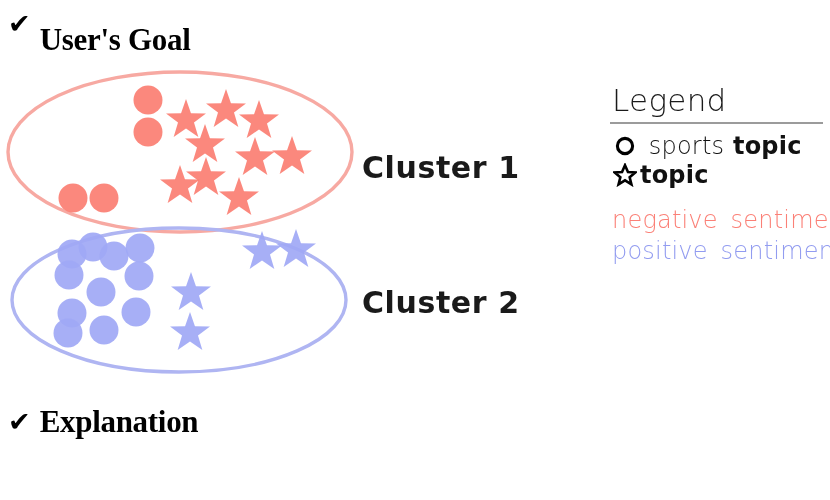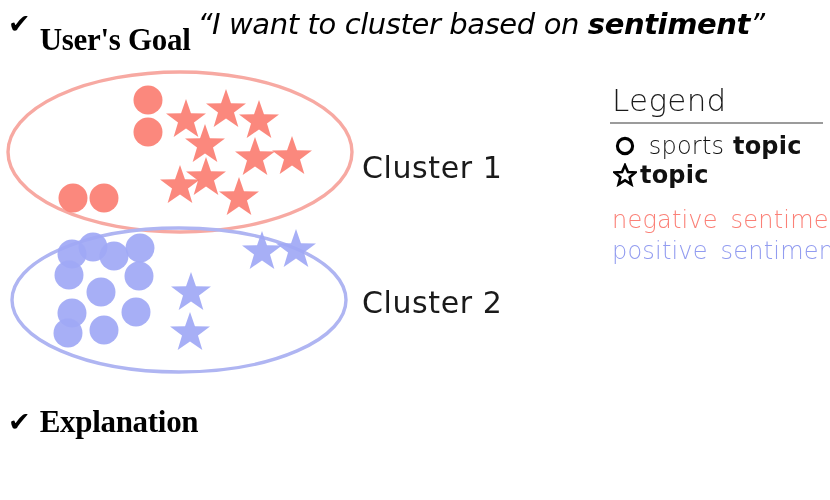--- a/index.html
+++ b/index.html
@@ -65,21 +65,21 @@
     width: 600px;
     height: 330px;
   }
   .plot svg { display: block; }
 
   .cluster-label {
     position: absolute;
     font-family: "DejaVu Sans", sans-serif;
     font-size: 30px;
     color: #1a1a1a;
-    font-weight: 400;
+    font-weight: 700;
     letter-spacing: 0.6px;
     white-space: nowrap;
   }
   #cluster-label-1 { left: 362px; top: 95px; }
   #cluster-label-2 { left: 362px; top: 230px; }
 
   
   .legend {
     position: absolute;
     left: 610px;
@@ -175,21 +175,20 @@
     margin-top: 8px;
     white-space: nowrap;
   }
 </style>
 </head>
 <body>
 
 <div class="goal-line">
   <span class="check">✔</span>
   <span class="goal-label">User's Goal</span>
-  <span class="goal-quote"><span>“</span><span>I want to cluster based on </span><b>sentiment</b><span>”</span></span>
 </div>
 
 <div class="plot">
   <svg id="plot-svg" width="600" height="330" viewBox="0 0 600 330">
       <ellipse cx="180" cy="97" rx="172" ry="80" fill="none" stroke="#F7A9A2" stroke-width="3.4"></ellipse>
       <circle cx="148" cy="45" r="14.5" fill="#FB7E72" fill-opacity="0.92"></circle>
       <circle cx="148" cy="77" r="14.5" fill="#FB7E72" fill-opacity="0.92"></circle>
       <circle cx="73" cy="143" r="14.5" fill="#FB7E72" fill-opacity="0.92"></circle>
       <circle cx="104" cy="143" r="14.5" fill="#FB7E72" fill-opacity="0.92"></circle>
       <polygon points="186.00,44.00 190.94,58.20 205.97,58.51 193.99,67.60 198.34,81.99 186.00,73.40 173.66,81.99 178.01,67.60 166.03,58.51 181.06,58.20" fill="#FB7E72" fill-opacity="0.92"></polygon>

